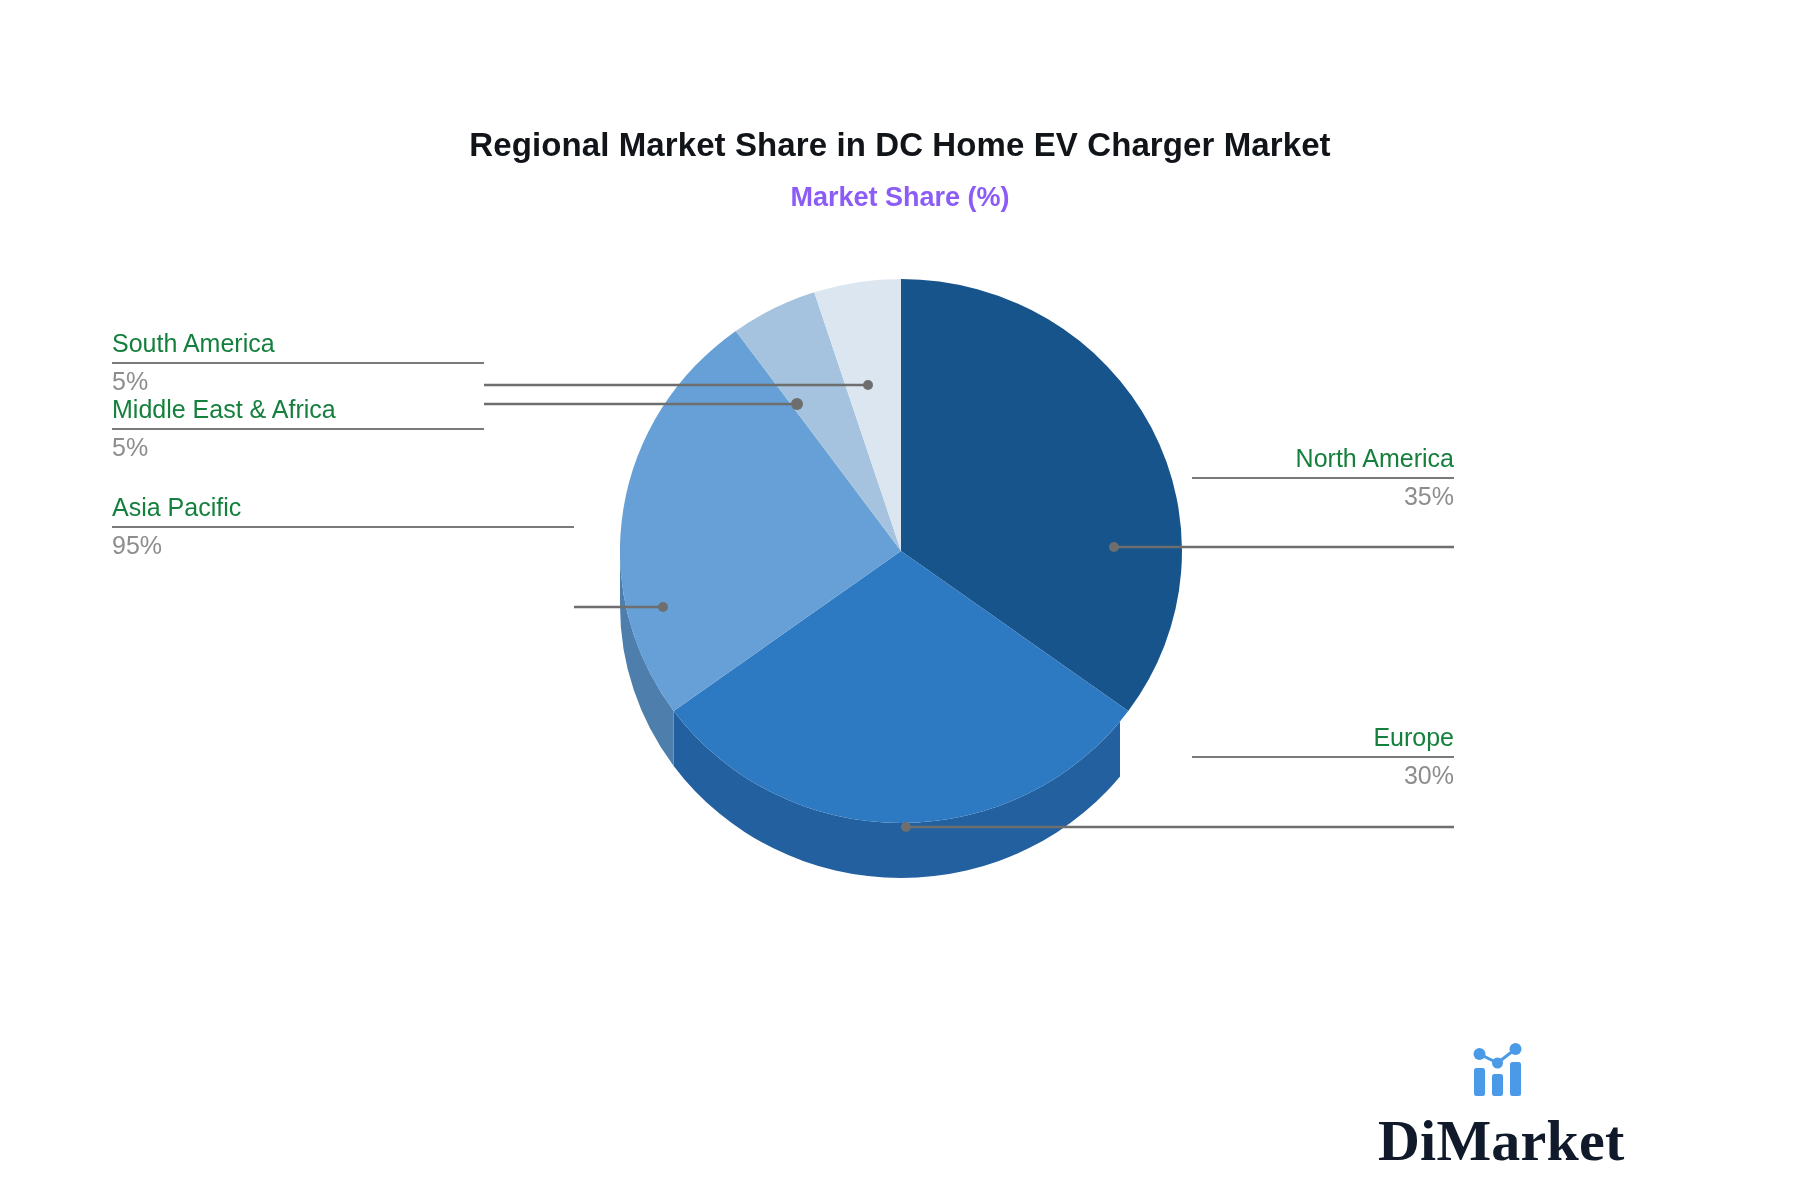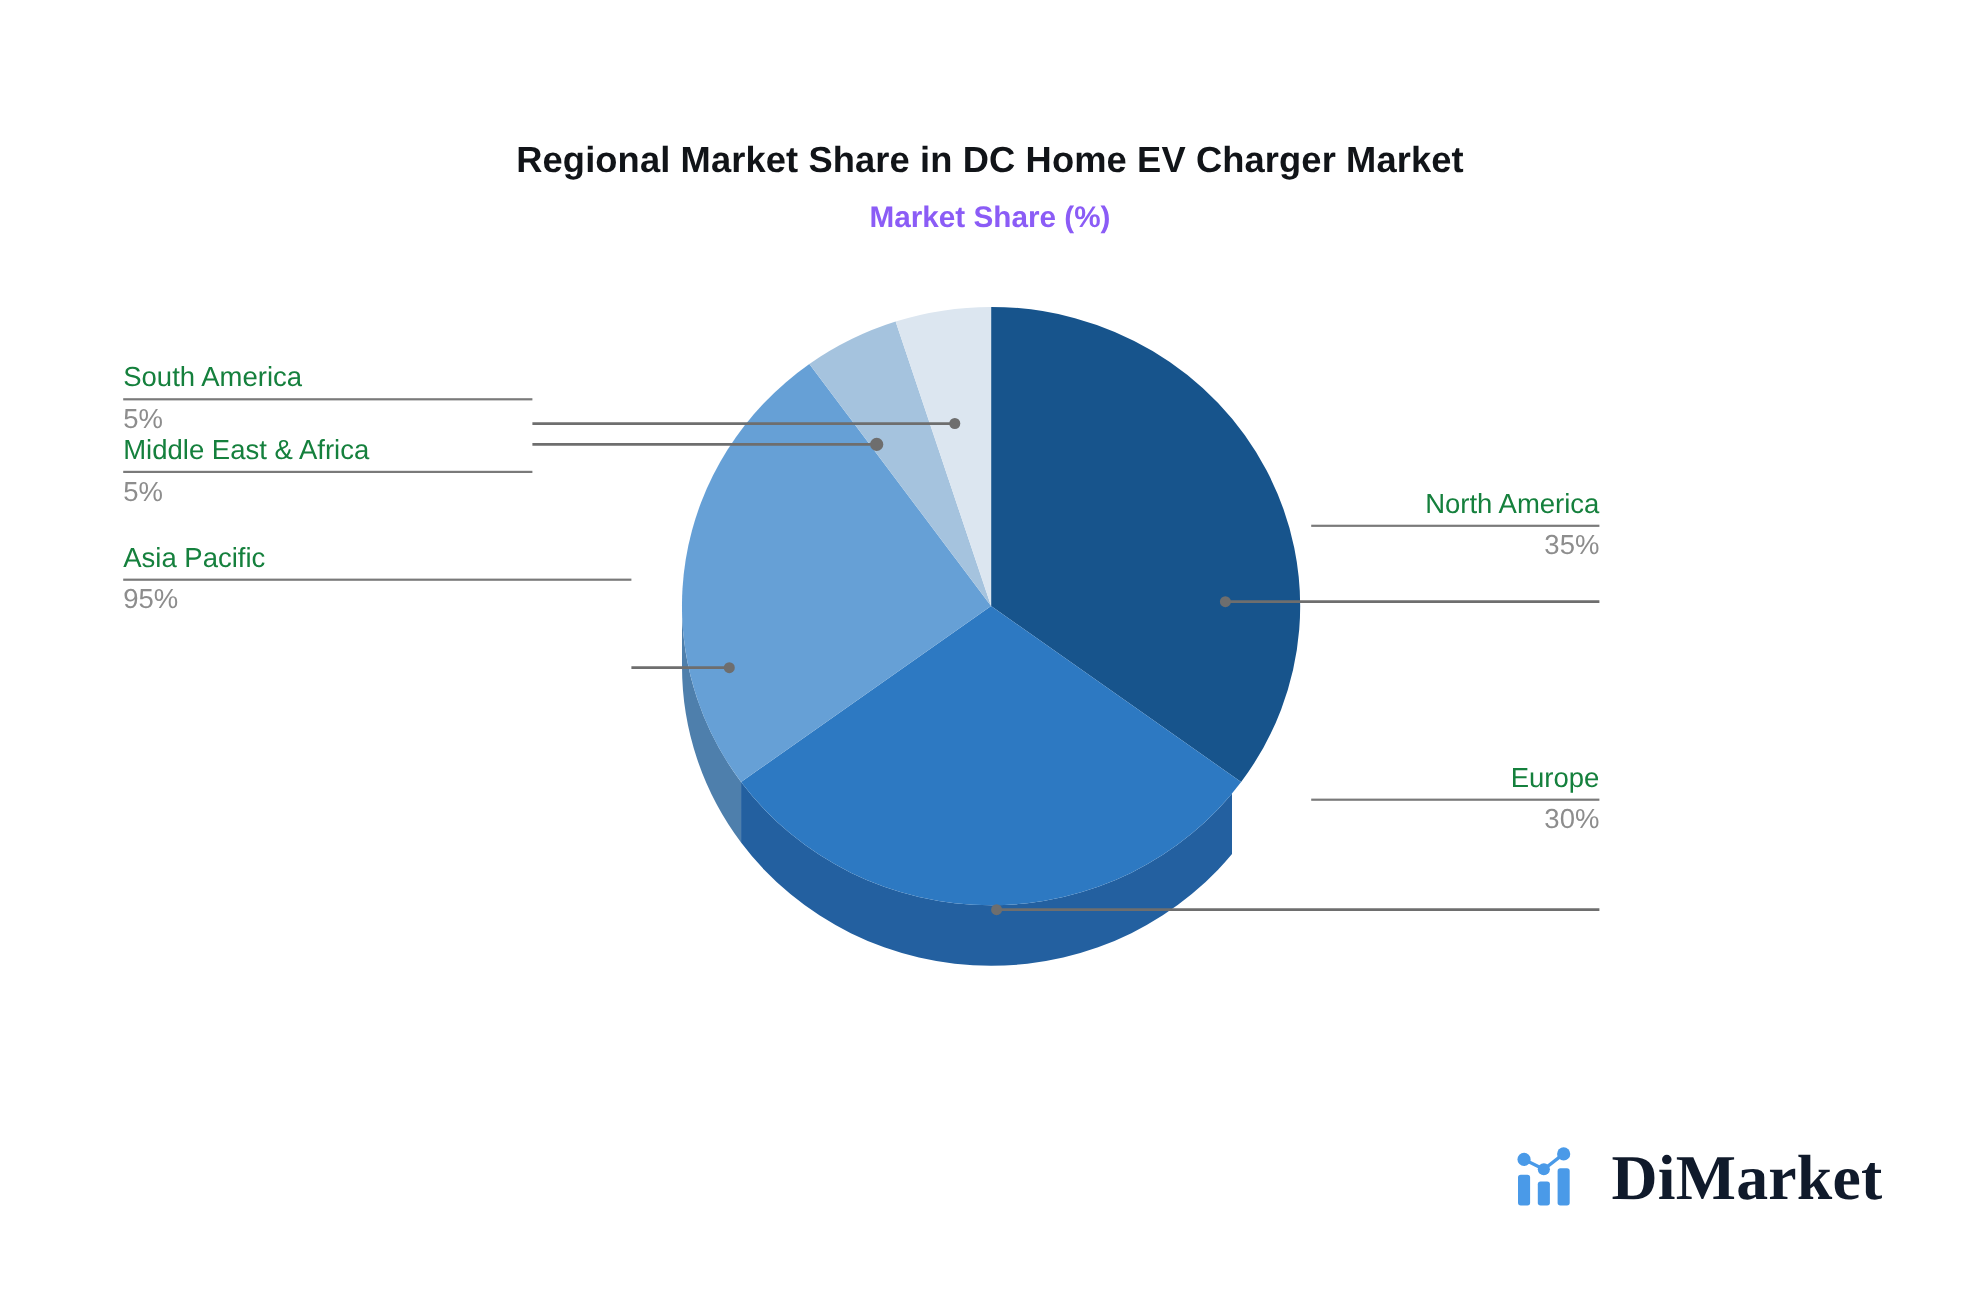--- a/index.html
+++ b/index.html
@@ -70,29 +70,30 @@
     white-space: nowrap;
   }
   .callout.left  { text-align: left; }
   .callout.right { text-align: right; }
 
   
   #callout-south-america    { left: 112px; top: 328px;  width: 372px; }
   #callout-middle-east      { left: 112px; top: 394px;  width: 372px; }
   #callout-asia-pacific     { left: 112px; top: 492px;  width: 462px; }
   #callout-north-america    { left: 1192px; top: 443px; width: 262px; }
-  #callout-europe           { left: 1192px; top: 692px; width: 262px; }
+  #callout-europe           { left: 1192px; top: 722px; width: 262px; }
 
   
   #logo {
     position: absolute;
     left: 1378px; top: 1042px;
     display: flex;
-    align-items: flex-start;
-    gap: 29px;
+    align-items: center;
+    gap: 14px;
+    flex-direction: column;
   }
   #logo-mark { display: block; }
   #logo-text {
     font-family: "Liberation Serif", serif;
     font-size: 58px;
     font-weight: bold;
     color: #101a2b;
     letter-spacing: 0.2px;
     line-height: 1;
   }

